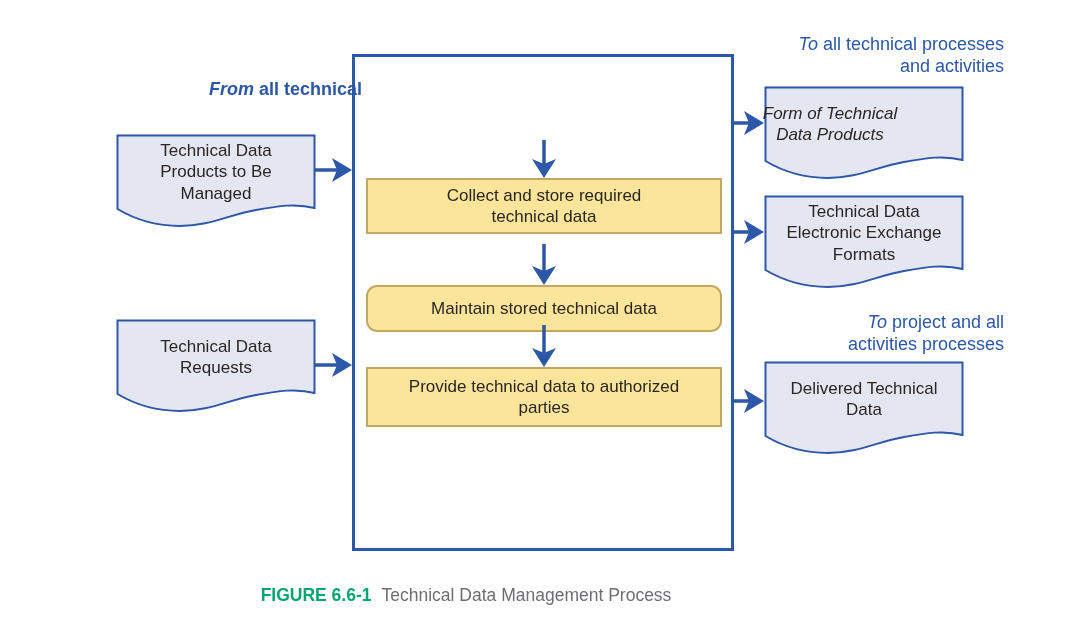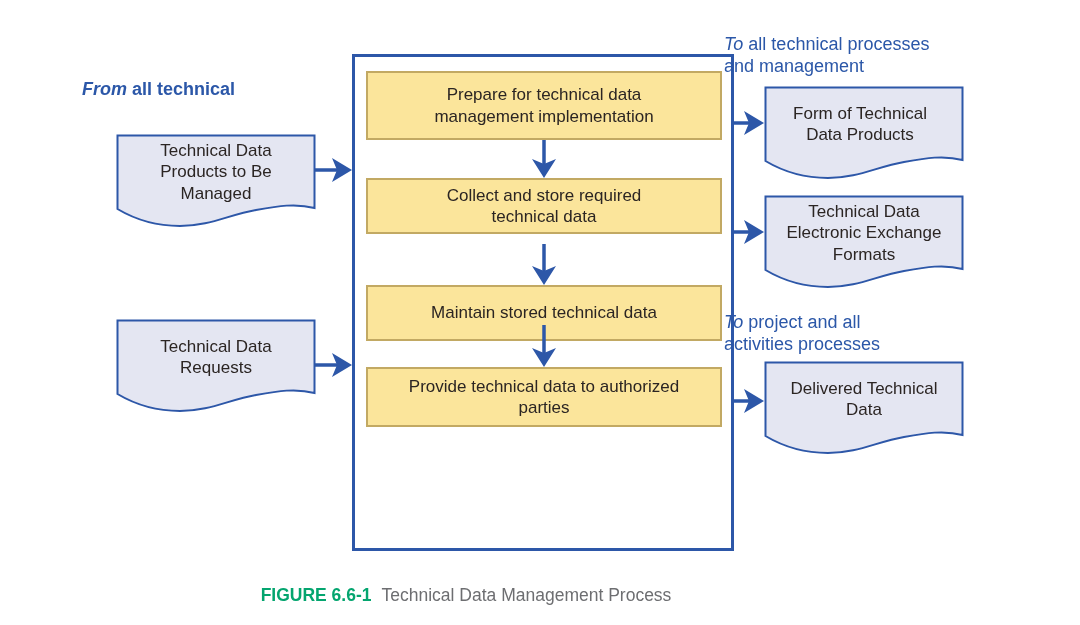--- a/index.html
+++ b/index.html
@@ -19,43 +19,41 @@
     white-space:pre-line;
   }
   .doc-shape{position:absolute;width:200px;height:95px;}
   .doc-text{
     position:absolute;width:200px;height:72px;
     display:flex;align-items:center;justify-content:center;
     text-align:center;color:#2b2523;font-size:17px;line-height:1.24;
     white-space:pre-line;
   }
   .flow-label{
-    position:absolute;width:280px;text-align:left;
+    position:absolute;width:280px;text-align:right;
     color:#2b57a8;font-size:18px;line-height:1.2;font-weight:400;
   }
   .flow-label .it{font-style:italic;}
   .arrow{position:absolute;}
   .caption{
     position:absolute;left:0;top:585px;width:932px;text-align:center;
     font-size:17.5px;color:#6d6e71;
   }
   .caption .fig{color:#04a56f;font-weight:bold;margin-right:10px;}
 </style>
 </head>
 <body>
 
 <div id="stage">
 
   <div class="main-box"></div>
 
-  <div class="process-box" style="top:71px;height:69px;">Prepare for technical data
-management implementation</div>
   <div class="process-box" style="top:178px;height:56px;">Collect and store required
 technical data</div>
-  <div class="process-box" style="top:285px;height:56px;">Maintain stored technical data</div>
+  <div class="process-box" style="top:285px;height:47px;border-radius:11px;">Maintain stored technical data</div>
   <div class="process-box" style="top:367px;height:60px;">Provide technical data to authorized
 parties</div>
 
   <svg class="arrow" style="left:531px;top:140px;" width="26" height="38">
     <line x1="13" y1="0" x2="13" y2="24" stroke="#2d57a8" stroke-width="3.5"></line>
     <polygon points="1,19 13,24 25,19 13,38" fill="#2d57a8"></polygon>
   </svg>
   <svg class="arrow" style="left:531px;top:244px;" width="26" height="41">
     <line x1="13" y1="0" x2="13" y2="27" stroke="#2d57a8" stroke-width="3.5"></line>
     <polygon points="1,22 13,27 25,22 13,41" fill="#2d57a8"></polygon>
@@ -99,31 +97,31 @@
     <line x1="0" y1="13" x2="16" y2="13" stroke="#2d57a8" stroke-width="3.5"></line>
     <polygon points="11,1 16,13 11,25 31,13" fill="#2d57a8"></polygon>
   </svg>
   <svg class="arrow" style="left:733px;top:388px;" width="31" height="26">
     <line x1="0" y1="13" x2="16" y2="13" stroke="#2d57a8" stroke-width="3.5"></line>
     <polygon points="11,1 16,13 11,25 31,13" fill="#2d57a8"></polygon>
   </svg>
 
   <div class="flow-label" style="left:724px;top:34px;">
     <span class="it">To</span><span> all technical processes</span><br>
-    <span>and management</span>
+    <span>and activities</span>
   </div>
   <div class="flow-label" style="left:724px;top:300px;margin-top:12px;">
     <span class="it">To</span><span> project and all</span><br>
     <span>activities processes</span>
   </div>
 
   <svg class="doc-shape" style="left:764px;top:86px;" viewBox="0 0 200 95" preserveAspectRatio="none">
     <path d="M1.5,1.5 L198.5,1.5 L198.5,74 C180,69 162,72 140,76 C112,81 94,92 64,92 C41,92 20,86 1.5,75 Z" fill="#e4e6f2" stroke="#2d57a8" stroke-width="2"></path>
   </svg>
-  <div class="doc-text" style="left:760px;top:88px;">Form of Technical
+  <div class="doc-text" style="left:730px;top:88px;font-style:italic;">Form of Technical
 Data Products</div>
 
   <svg class="doc-shape" style="left:764px;top:195px;" viewBox="0 0 200 95" preserveAspectRatio="none">
     <path d="M1.5,1.5 L198.5,1.5 L198.5,74 C180,69 162,72 140,76 C112,81 94,92 64,92 C41,92 20,86 1.5,75 Z" fill="#e4e6f2" stroke="#2d57a8" stroke-width="2"></path>
   </svg>
   <div class="doc-text" style="left:764px;top:197px;">Technical Data
 Electronic Exchange
 Formats</div>
 
   <svg class="doc-shape" style="left:764px;top:361px;" viewBox="0 0 200 95" preserveAspectRatio="none">

